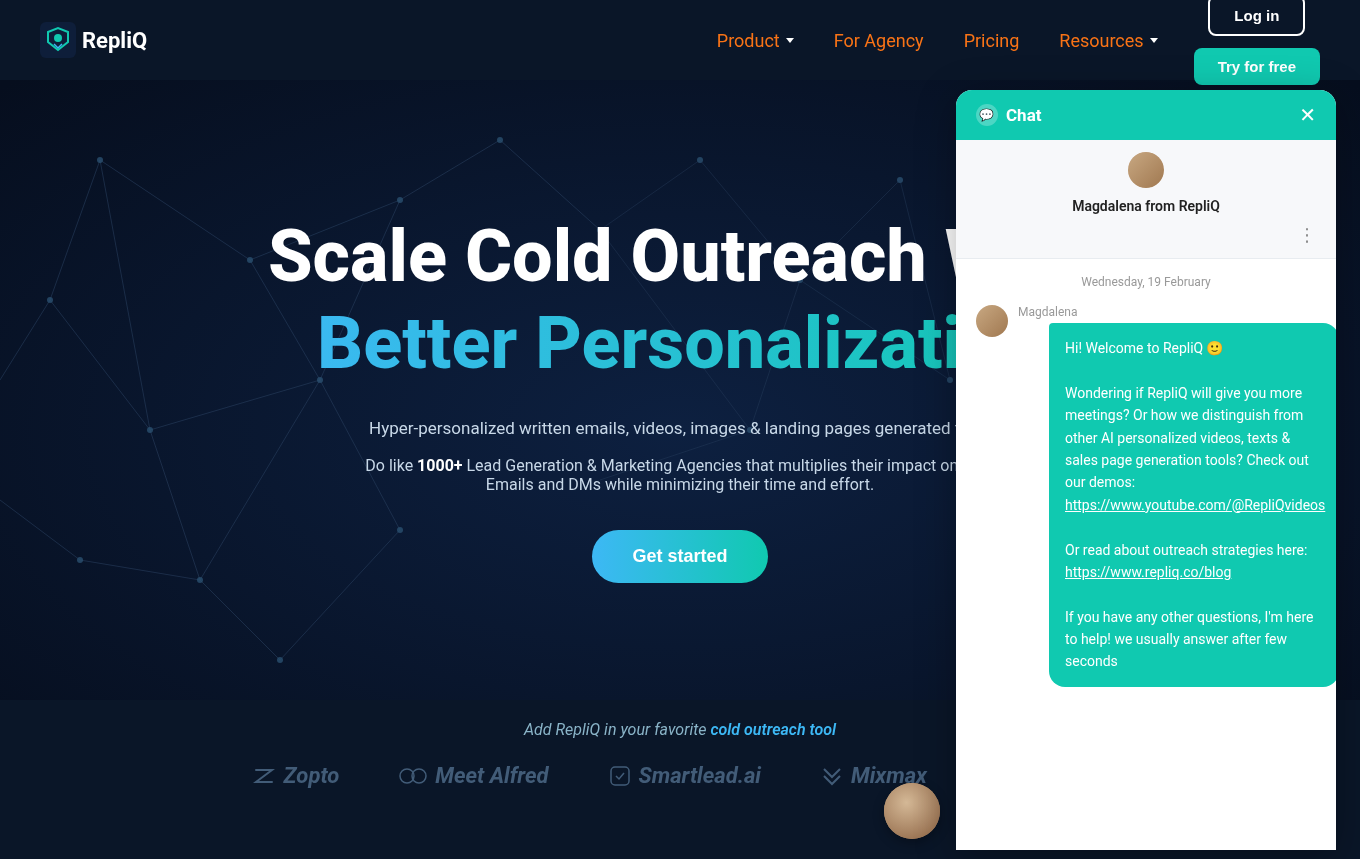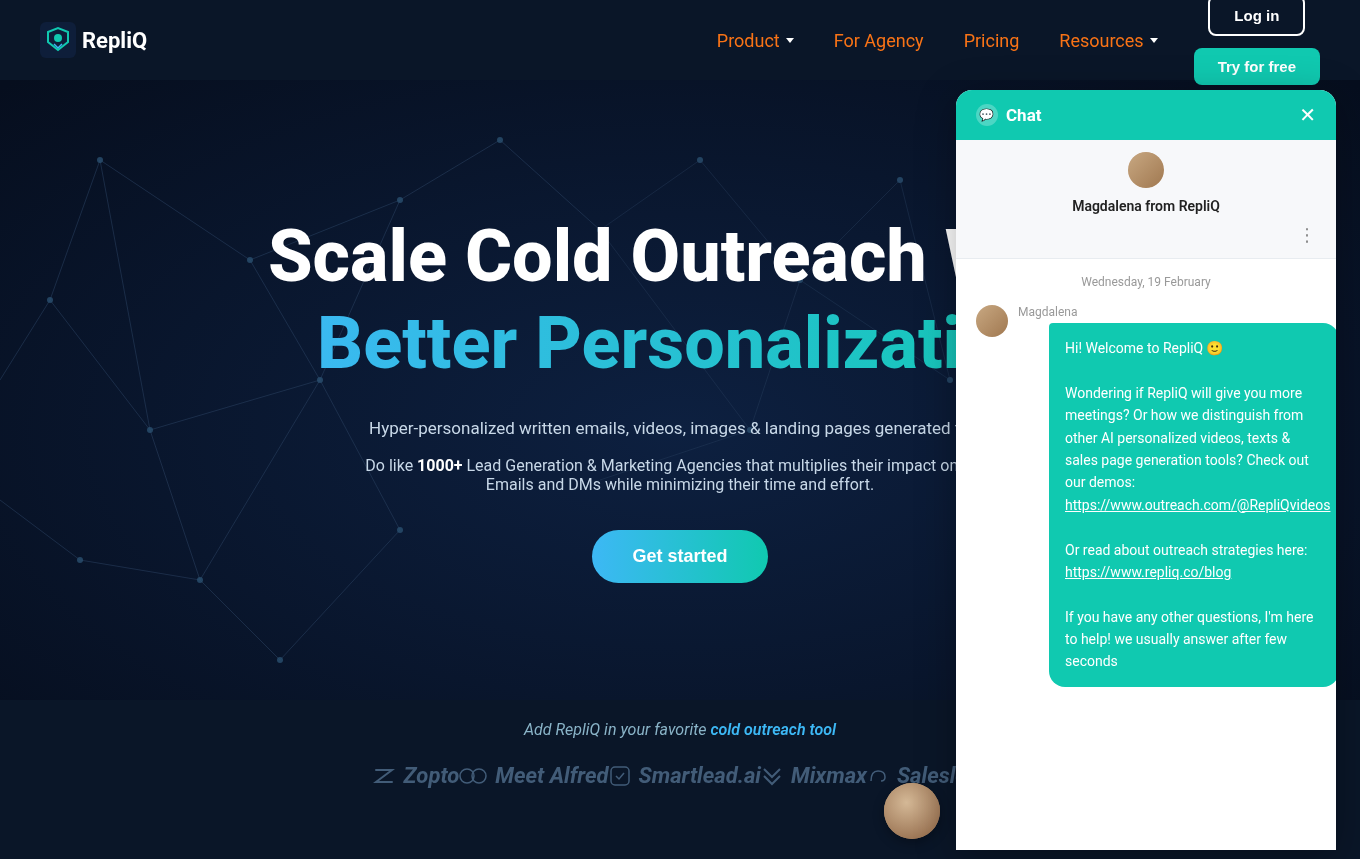--- a/index.html
+++ b/index.html
@@ -157,20 +157,21 @@
     .logos-label {
       font-size: 16px;
       color: #8ab4c8;
       margin-bottom: 24px;
     }
     .logos-label strong { color: #3db8f5; font-weight: 600; }
     .logos-row {
       display: flex;
       align-items: center;
       justify-content: center;
+      gap: 60px;
       flex-wrap: wrap;
     }
     .logo-brand {
       color: #5a7a9a;
       font-size: 22px;
       font-weight: 700;
       display: flex;
       align-items: center;
       gap: 8px;
       opacity: 0.7;
@@ -550,21 +551,21 @@
   <div class="chat-body">
     <div class="chat-date-label">Wednesday, 19 February</div>
 
     <div class="chat-msg-row">
       <div class="chat-msg-avatar"></div>
       <div>
         <div class="chat-sender-name">Magdalena</div>
         <div class="chat-bubble">
           Hi! Welcome to RepliQ 🙂<br><br>
           Wondering if RepliQ will give you more meetings? Or how we distinguish from other AI personalized videos, texts &amp; sales page generation tools? Check out our demos:<br>
-          <a href="#">https://www.outreach.com/@RepliQvideos</a><br><br>
+          <a href="#">https://www.youtube.com/@RepliQvideos</a><br><br>
           Or read about outreach strategies here:<br>
           <a href="#">https://www.repliq.co/blog</a><br><br>
           If you have any other questions, I'm here to help! we usually answer after few seconds
         </div>
       </div>
     </div>
   </div>
 
 </div>
 

